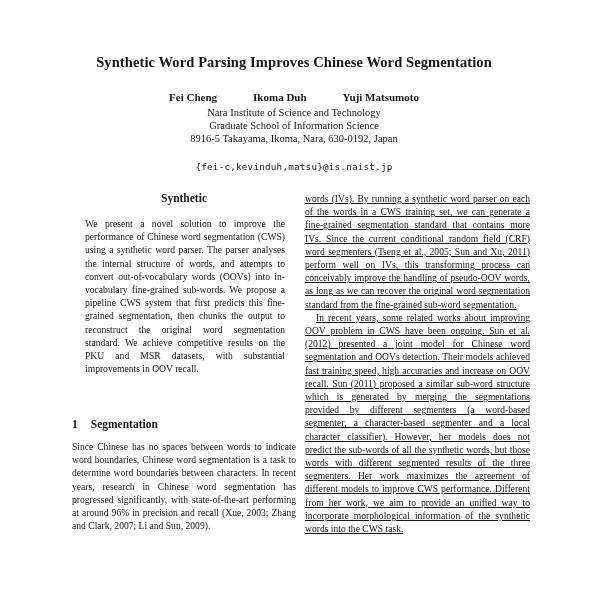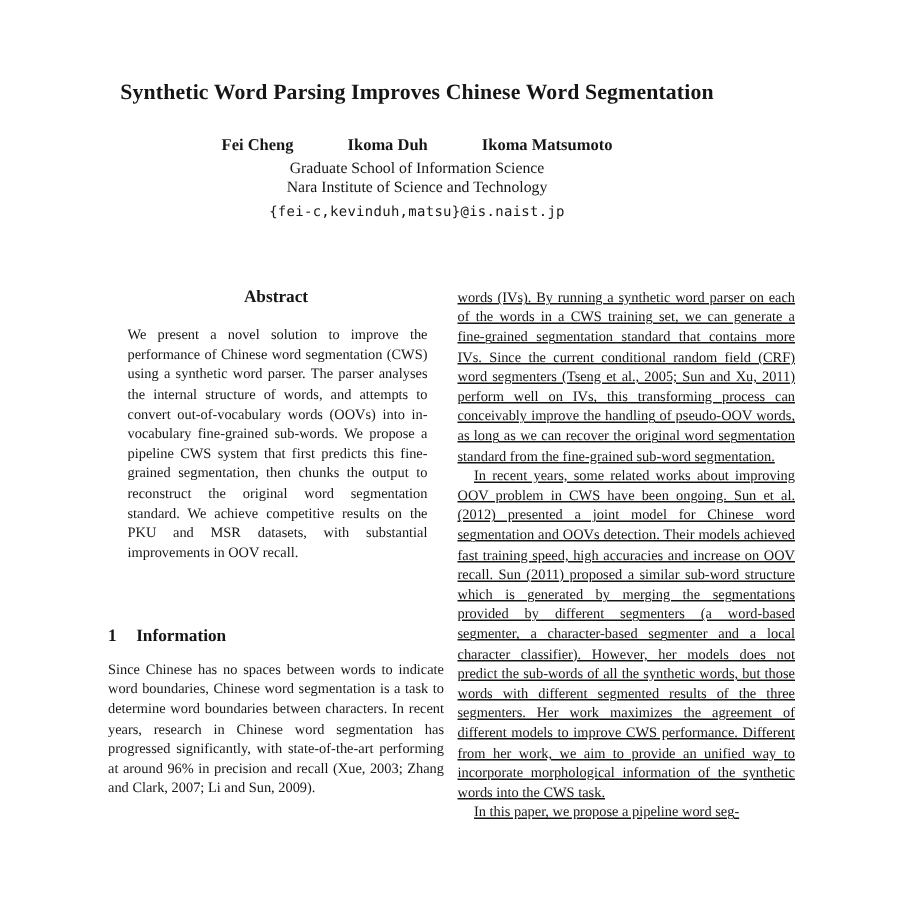--- a/index.html
+++ b/index.html
@@ -11,41 +11,42 @@
     color: #161616;
     font-family: "Liberation Serif", serif;
     overflow: hidden;
   }
   .header {
     position: absolute;
     top: 54px;
     left: 0;
     width: 556px;
     text-align: center;
+    padding-left: 16px;
   }
   .title {
     font-size: 14.5px;
     font-weight: bold;
     margin: 0 0 20px 0;
     letter-spacing: 0.1px;
   }
   .authors {
     display: flex;
     justify-content: center;
     gap: 36px;
     font-size: 11px;
     font-weight: bold;
     margin-bottom: 3px;
     text-align: center;
   }
   .affil { font-size: 10.5px; line-height: 13px; }
   .email {
     font-family: "DejaVu Sans Mono", "Liberation Mono", monospace;
     font-size: 9.3px;
-    margin-top: 4px;
+    margin-top: 16px;
     letter-spacing: 0.2px;
   }
   .columns {
     position: absolute;
     top: 192px;
     left: 72px;
     width: 458px;
     display: flex;
     gap: 9px;
   }
@@ -83,40 +84,40 @@
 </head>
 <body>
 
 <div class="page">
 
   <div class="header">
     <h1 class="title">Synthetic Word Parsing Improves Chinese Word Segmentation</h1>
     <div class="authors">
       <span>Fei Cheng</span>
       <span>Ikoma Duh</span>
-      <span>Ikoma Matsumoto</span>
+      <span>Yuji Matsumoto</span>
     </div>
+    <div class="affil">Nara Institute of Science and Technology</div>
     <div class="affil">Graduate School of Information Science</div>
-    <div class="affil">Nara Institute of Science and Technology</div>
+    <div class="affil">8916-5 Takayama, Ikoma, Nara, 630-0192, Japan</div>
     <div class="email">{fei-c,kevinduh,matsu}@is.naist.jp</div>
   </div>
 
   <div class="columns">
 
     <div class="col left-col">
-      <h2 class="abstract-heading">Abstract</h2>
+      <h2 class="abstract-heading">Synthetic</h2>
       <p class="abstract-body">We present a novel solution to improve the performance of Chinese word segmentation (CWS) using a synthetic word parser. The parser analyses the internal structure of words, and attempts to convert out-of-vocabulary words (OOVs) into in-vocabulary fine-grained sub-words. We propose a pipeline CWS system that first predicts this fine-grained segmentation, then chunks the output to reconstruct the original word segmentation standard. We achieve competitive results on the PKU and MSR datasets, with substantial improvements in OOV recall.</p>
       <h3 class="section-heading">
         <span>1</span>
-        <span>Information</span>
+        <span>Segmentation</span>
       </h3>
       <p class="body">Since Chinese has no spaces between words to indicate word boundaries, Chinese word segmentation is a task to determine word boundaries between characters. In recent years, research in Chinese word segmentation has progressed significantly, with state-of-the-art performing at around 96% in precision and recall (Xue, 2003; Zhang and Clark, 2007; Li and Sun, 2009).</p>
     </div>
 
     <div class="col right-col">
       <p class="body">words (IVs). By running a synthetic word parser on each of the words in a CWS training set, we can generate a fine-grained segmentation standard that contains more IVs. Since the current conditional random field (CRF) word segmenters (Tseng et al., 2005; Sun and Xu, 2011) perform well on IVs, this transforming process can conceivably improve the handling of pseudo-OOV words, as long as we can recover the original word segmentation standard from the fine-grained sub-word segmentation.</p>
       <p class="body indent">In recent years, some related works about improving OOV problem in CWS have been ongoing. Sun et al. (2012) presented a joint model for Chinese word segmentation and OOVs detection. Their models achieved fast training speed, high accuracies and increase on OOV recall. Sun (2011) proposed a similar sub-word structure which is generated by merging the segmentations provided by different segmenters (a word-based segmenter, a character-based segmenter and a local character classifier). However, her models does not predict the sub-words of all the synthetic words, but those words with different segmented results of the three segmenters. Her work maximizes the agreement of different models to improve CWS performance. Different from her work, we aim to provide an unified way to incorporate morphological information of the synthetic words into the CWS task.</p>
-      <p class="body indent">In this paper, we propose a pipeline word seg-</p>
     </div>
 
   </div>
 
 </div>
 
 </body></html>

